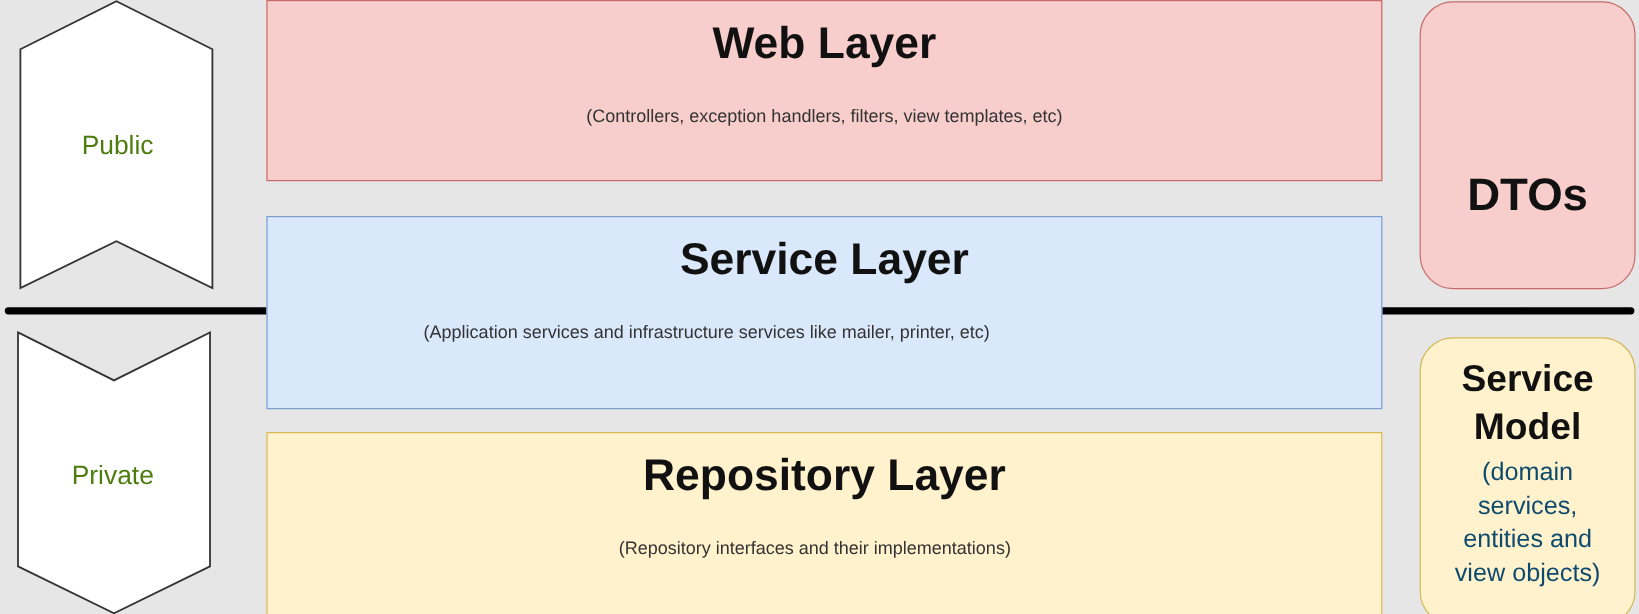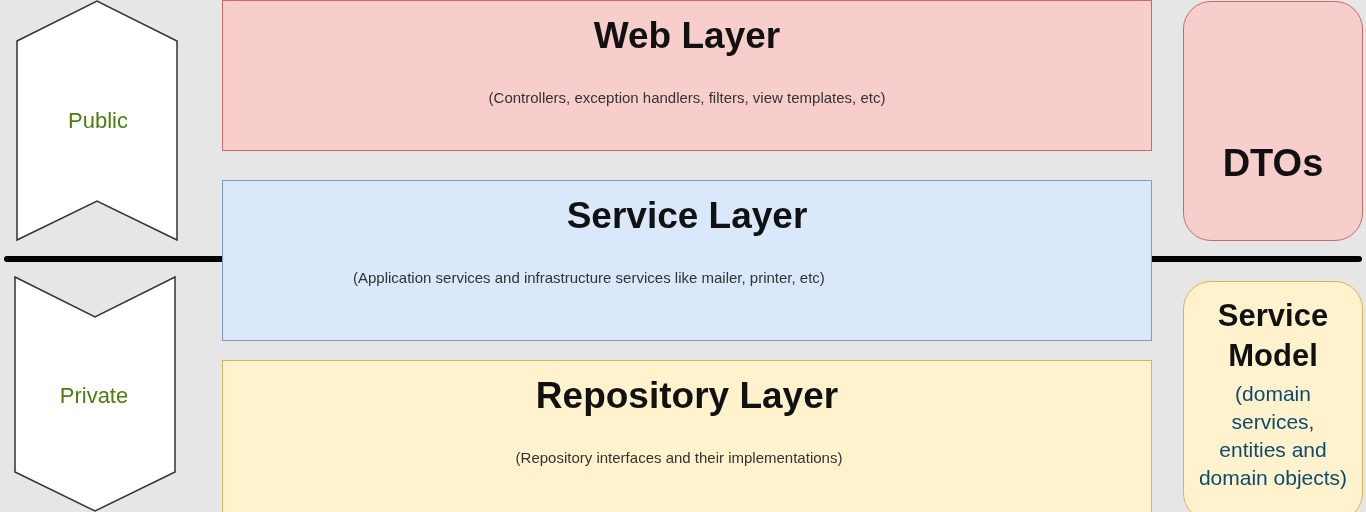--- a/index.html
+++ b/index.html
@@ -98,17 +98,17 @@
 
   <div class="side domain">
     <div class="title">
       <div>Service</div>
       <div>Model</div>
     </div>
     <div class="desc">
       <div>(domain</div>
       <div>services,</div>
       <div>entities and</div>
-      <div>domain objects)</div>
+      <div>view objects)</div>
     </div>
   </div>
 
 </div>
 
 </body></html>

